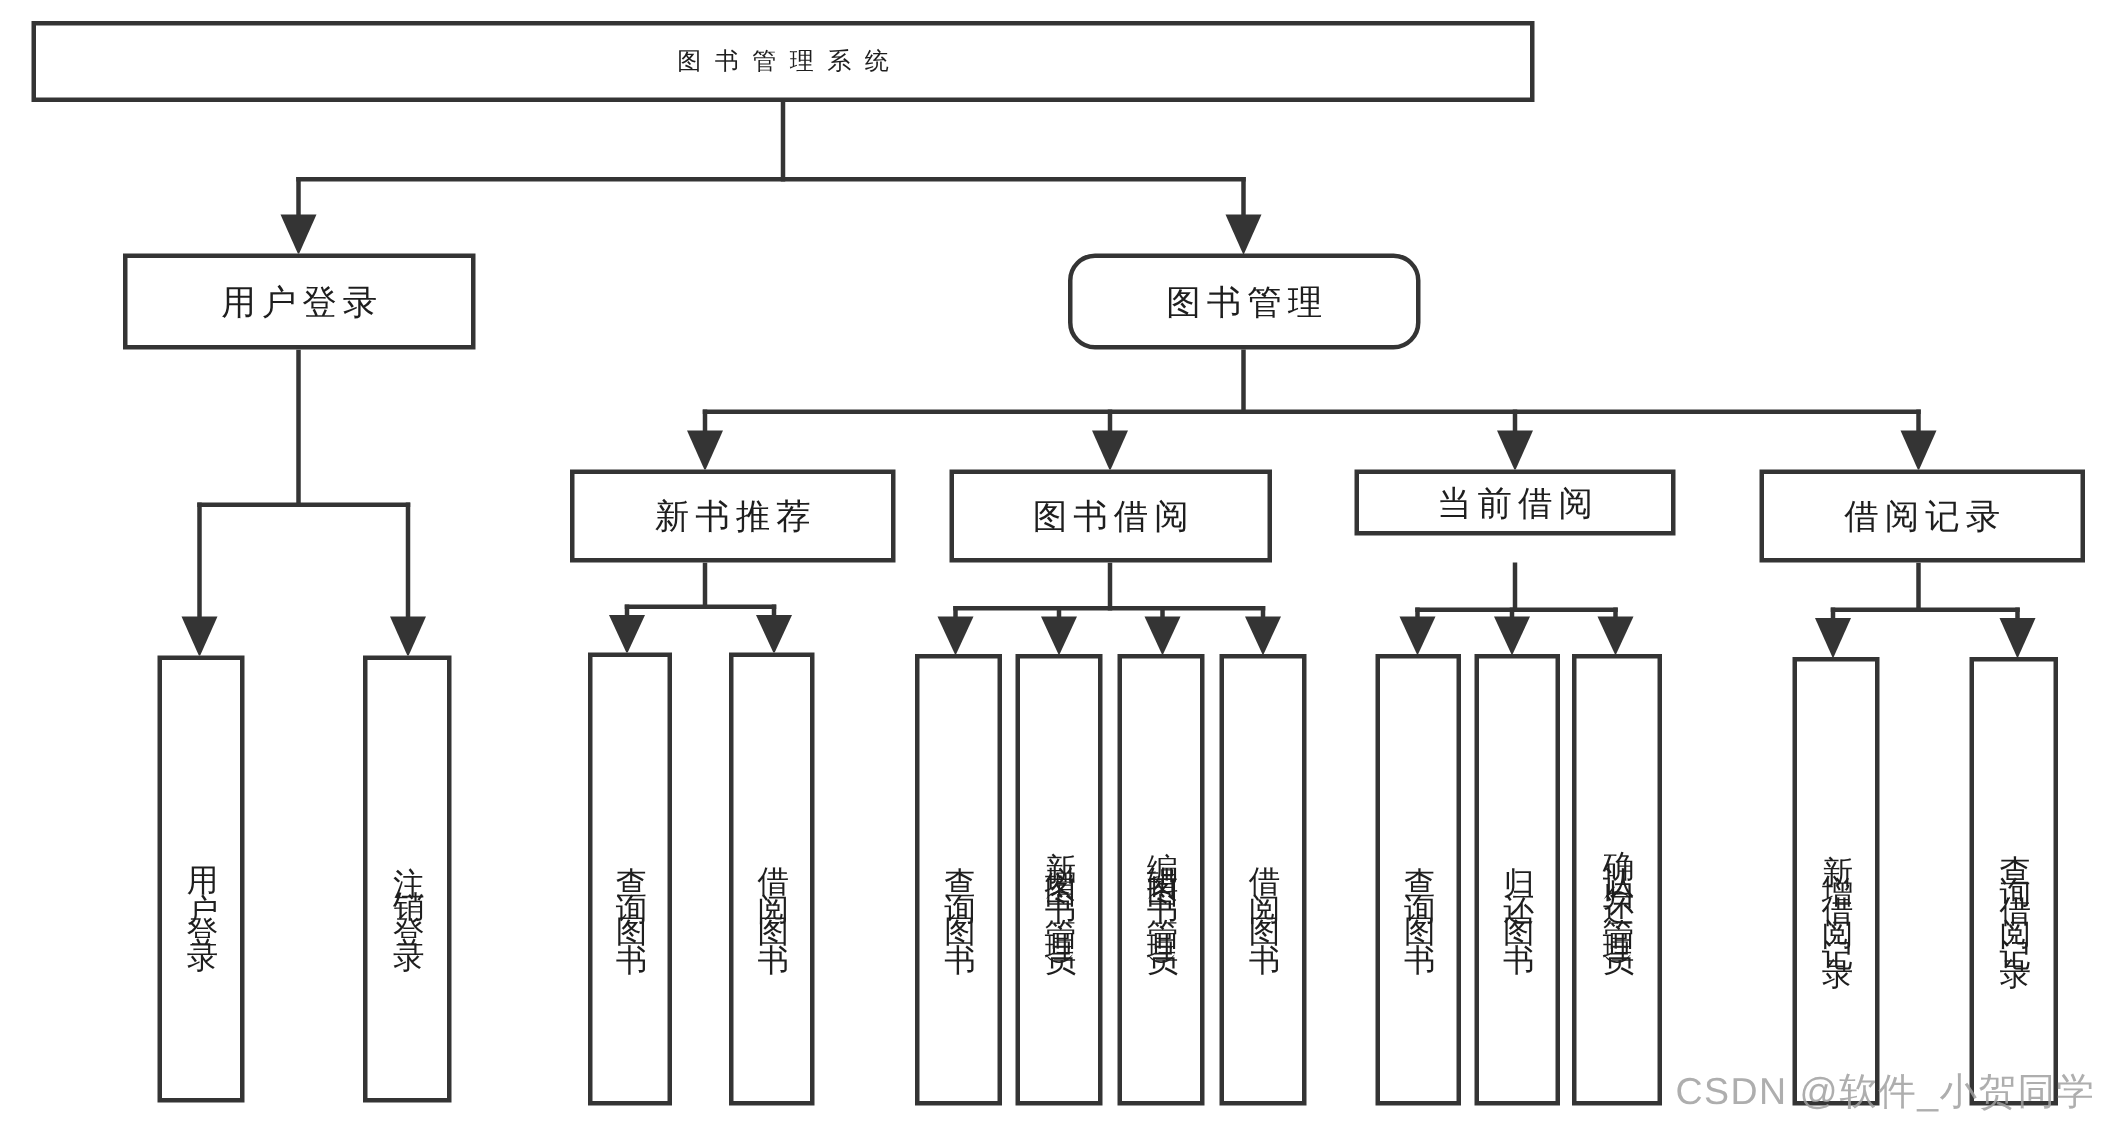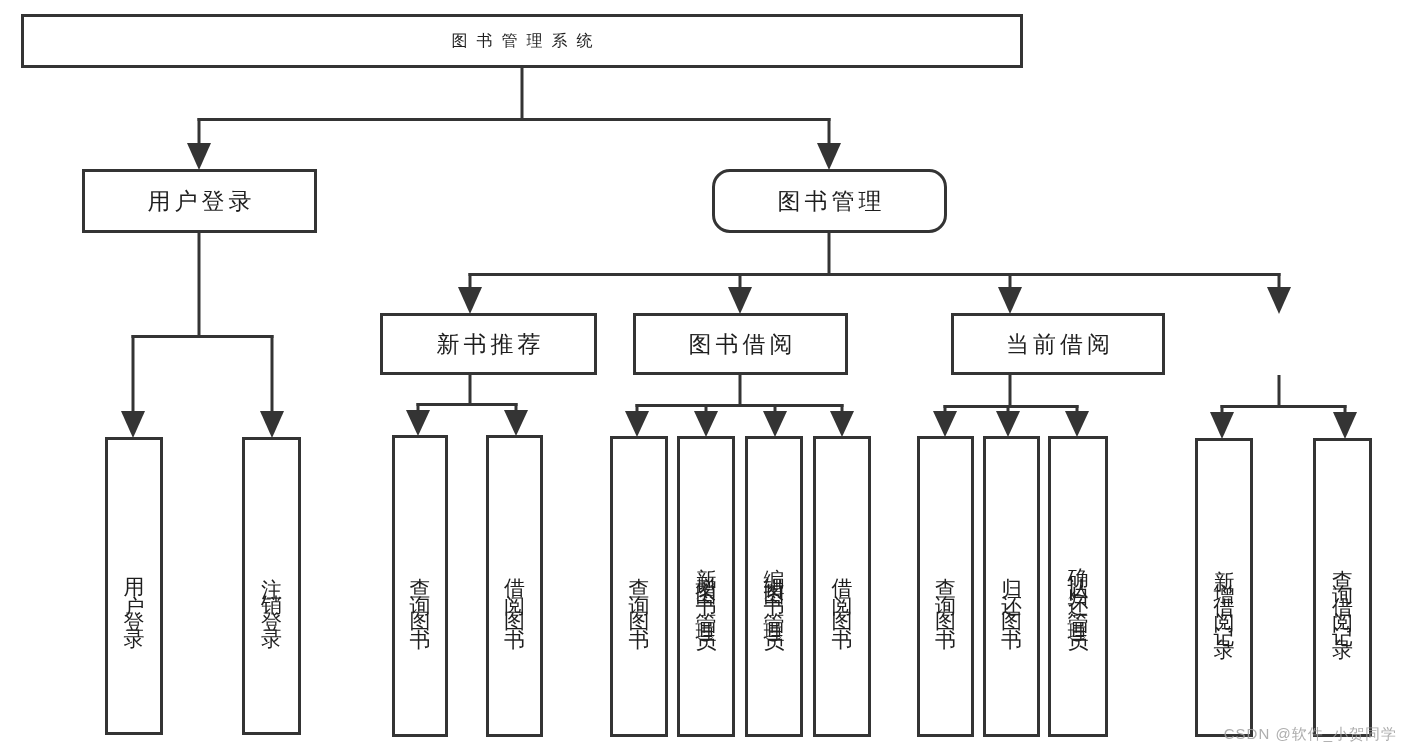--- a/index.html
+++ b/index.html
@@ -58,21 +58,21 @@
     text-orientation: mixed;
     white-space: nowrap;
   }
   .ls4 { letter-spacing: 17px; text-indent: 17px; }
   .ls6 { letter-spacing: 14px; text-indent: 14px; }
   .ls9 { letter-spacing: 9px;  text-indent: 9px; }
   .watermark {
     position: absolute;
     right: 8px;
     bottom: 3px;
-    font-size: 15px;
+    font-size: 25px;
     letter-spacing: 1px;
     color: rgba(160, 160, 160, 0.85);
     white-space: nowrap;
   }
 </style>
 </head>
 <body>
 
 <div id="canvas">
 
@@ -145,21 +145,22 @@
     </g>
   </svg>
 
   <div class="hbox root-box" style="left:21px; top:14px; width:1002px; height:54px;">图书管理系统</div>
 
   <div class="hbox" style="left:82px; top:169px; width:235px; height:64px;">用户登录</div>
   <div class="hbox" style="left:712px; top:169px; width:235px; height:64px;border-radius:18px;">图书管理</div>
 
   <div class="hbox" style="left:363px; top:313px; width:217px; height:62px;margin-left:17px;">新书推荐</div>
   <div class="hbox" style="left:633px; top:313px; width:215px; height:62px;">图书借阅</div>
-  <div class="hbox" style="left:951px; top:313px; width:214px; height:62px;">当前借阅</div>
+  <div class="hbox" style="left:903px; top:313px; width:214px; height:44px;">当前借阅</div>
+  <div class="hbox" style="left:1173px; top:313px; width:217px; height:62px;">借阅记录</div>
 
   <div class="vbox ls4" style="left:105px; top:437px; width:58px; height:298px;">用户登录</div>
   <div class="vbox ls4" style="left:242px; top:437px; width:59px; height:298px;">注销登录</div>
 
   <div class="vbox ls4" style="left:392px; top:435px; width:56px; height:302px;">查询图书</div>
   <div class="vbox ls4" style="left:486px; top:435px; width:57px; height:302px;">借阅图书</div>
 
   <div class="vbox ls4" style="left:610px; top:436px; width:58px; height:301px;">查询图书</div>
   <div class="vbox ls9" style="left:677px; top:436px; width:58px; height:301px;">新增图书（管理员）</div>
   <div class="vbox ls9" style="left:745px; top:436px; width:58px; height:301px;">编辑图书（管理员）</div>

